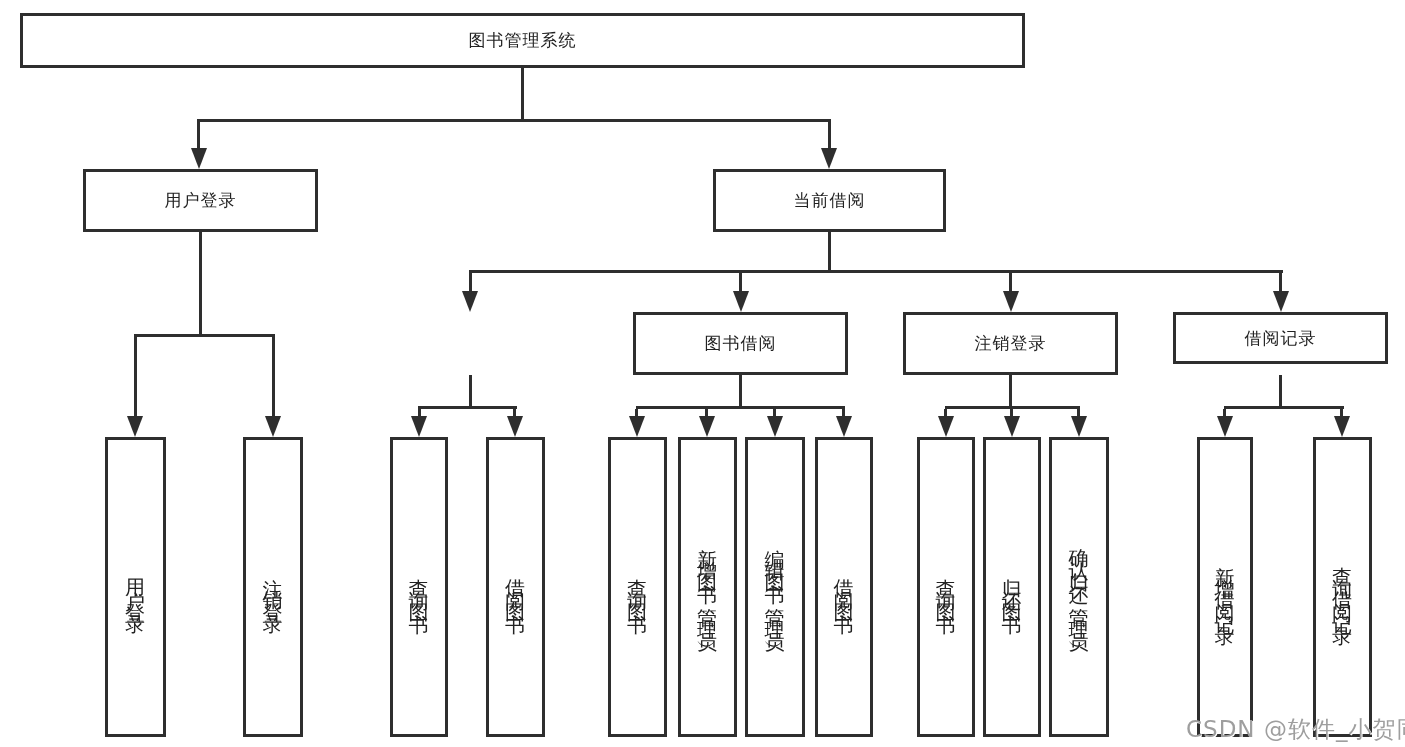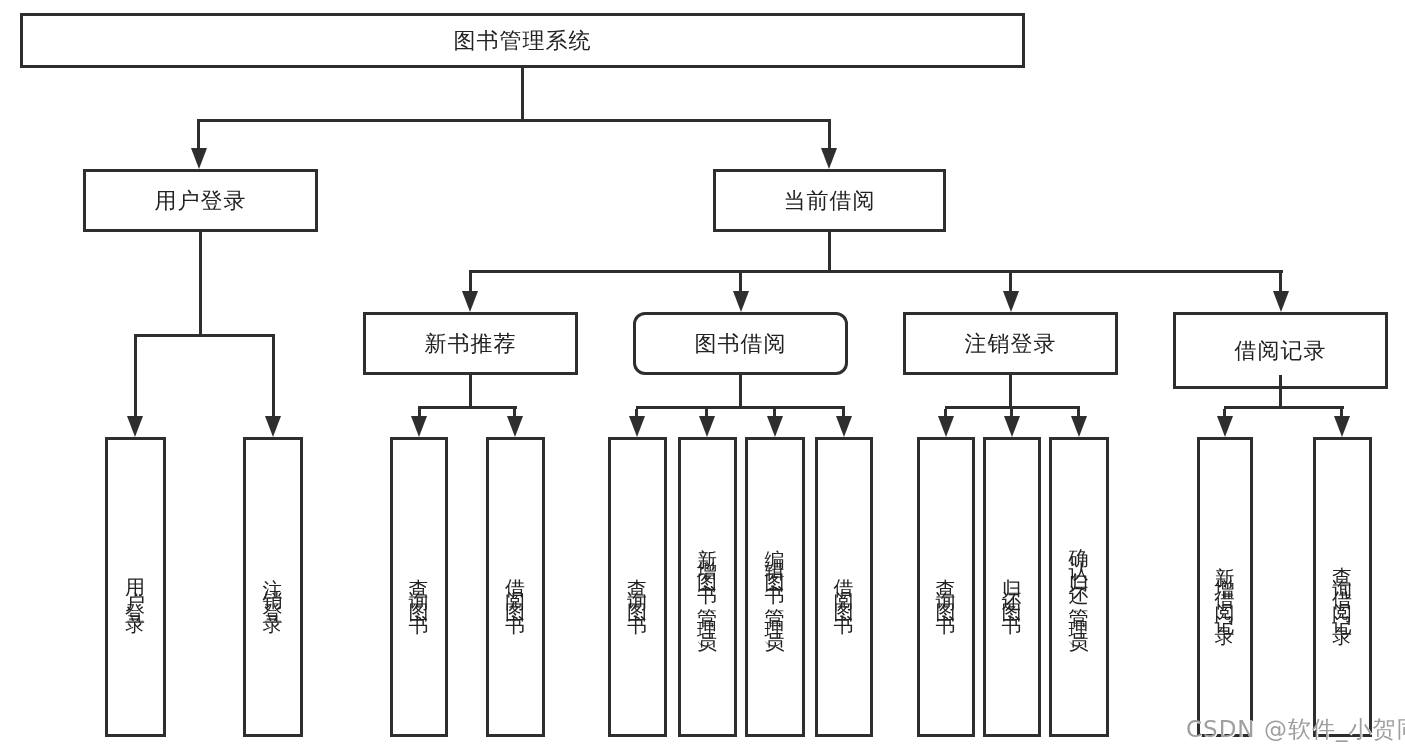--- a/index.html
+++ b/index.html
@@ -18,21 +18,21 @@
   .box{
     position:absolute;
     box-sizing:border-box;
     background:#ffffff;
     border:3px solid var(--line);
     display:flex;
     align-items:center;
     justify-content:center;
   }
   .hlabel{
-    font-size:22px;
+    font-size:17px;
     color:var(--text);
     letter-spacing:1px;
     white-space:nowrap;
   }
   .vlabel{
     writing-mode:vertical-rl;
     text-orientation:mixed;
     font-size:20px;
     line-height:1;
     letter-spacing:12px;
@@ -93,30 +93,27 @@
   <div class="hline" style="left:469px;top:270px;width:814px;"></div>
   <div class="vline" style="left:469px;top:273px;height:20px;"></div>
   <div class="arrow" style="left:462px;top:291px;"></div>
   <div class="vline" style="left:739px;top:273px;height:20px;"></div>
   <div class="arrow" style="left:733px;top:291px;"></div>
   <div class="vline" style="left:1009px;top:273px;height:20px;"></div>
   <div class="arrow" style="left:1003px;top:291px;"></div>
   <div class="vline" style="left:1279px;top:273px;height:20px;"></div>
   <div class="arrow" style="left:1273px;top:291px;"></div>
 
-  <div class="box" style="left:363px;top:312px;width:215px;height:63px;">
-    <span class="hlabel">新书推荐</span>
-  </div>
-  <div class="box" style="left:633px;top:312px;width:215px;height:63px;border-radius:12px;">
+  <div class="box" style="left:633px;top:312px;width:215px;height:63px;">
     <span class="hlabel">图书借阅</span>
   </div>
   <div class="box" style="left:903px;top:312px;width:215px;height:63px;">
     <span class="hlabel">注销登录</span>
   </div>
-  <div class="box" style="left:1173px;top:312px;width:215px;height:77px;">
+  <div class="box" style="left:1173px;top:312px;width:215px;height:52px;">
     <span class="hlabel">借阅记录</span>
   </div>
 
   <div class="vline" style="left:469px;top:375px;height:33px;"></div>
   <div class="hline" style="left:418px;top:406px;width:99px;"></div>
   <div class="vline" style="left:418px;top:409px;height:9px;"></div>
   <div class="arrow" style="left:411px;top:416px;"></div>
   <div class="vline" style="left:513px;top:409px;height:9px;"></div>
   <div class="arrow" style="left:507px;top:416px;"></div>
 

